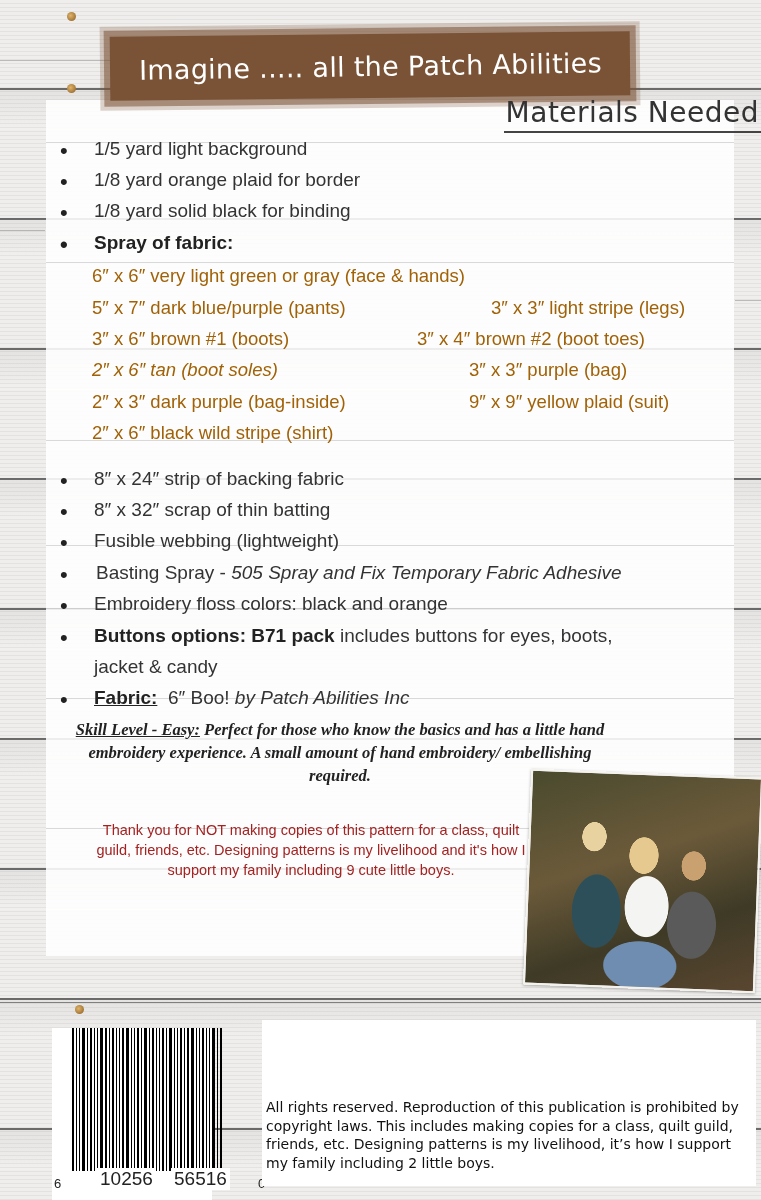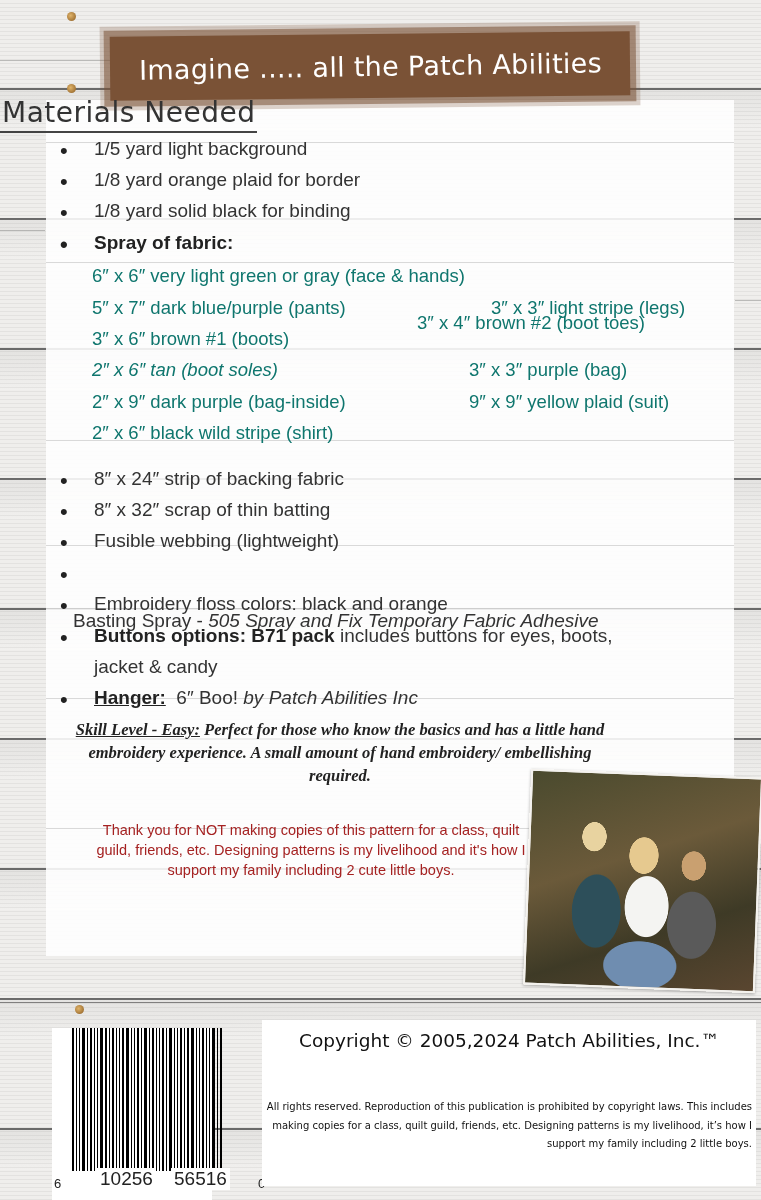--- a/index.html
+++ b/index.html
@@ -26,32 +26,32 @@
     background:#7a5236;
     box-shadow:0 0 0 6px rgba(122,82,54,0.55), 0 0 0 10px rgba(122,82,54,0.25);
     transform:rotate(-0.6deg);
     display:flex;align-items:center;justify-content:center;
   }
   .banner-text{
     color:#fff;font-family:"DejaVu Sans", sans-serif;font-size:27px;letter-spacing:0.3px;
     transform:rotate(-0.3deg);
   }
   .title{
-    position:absolute;left:0;width:761px;top:96px;text-align:left;
+    position:absolute;left:0;width:761px;top:96px;text-align:right;
     font-family:"DejaVu Sans", sans-serif;font-size:28px;color:#333;letter-spacing:0.5px;
   }
   .title span{border-bottom:2px solid #444;padding:0 2px 2px;}
   .list{position:absolute;left:60px;top:138px;width:680px;}
   .row{position:absolute;left:0;font-size:19px;color:#333;white-space:nowrap;font-family:"Liberation Sans", sans-serif;}
   .bullet{position:absolute;left:0;font-size:22px;color:#222;}
   .item-text{position:absolute;left:34px;}
   .bold{font-weight:bold;color:#222;text-align:right;}
   .ital{font-style:italic;}
   .und{text-decoration:underline;}
-  .sub{position:absolute;font-size:18.5px;color:#0f766e;white-space:nowrap;font-family:"Liberation Sans", sans-serif;}
+  .sub{position:absolute;font-size:18.5px;color:#a16207;white-space:nowrap;font-family:"Liberation Sans", sans-serif;}
   .skill{
     position:absolute;left:58px;top:718px;width:564px;text-align:center;
     font-family:"Liberation Serif", serif;font-weight:bold;font-style:italic;font-size:16.5px;color:#222;line-height:23px;
   }
   .notice{
     position:absolute;left:86px;top:820px;width:450px;text-align:center;
     font-family:"Liberation Sans", sans-serif;font-size:14.5px;color:#a52222;line-height:20px;
   }
   .photo{
     position:absolute;left:527px;top:773px;width:228px;height:212px;
@@ -72,21 +72,21 @@
   .barcode-box{
     position:absolute;left:52px;top:1028px;width:160px;height:172px;background:#fff;
   }
   .barcode{position:absolute;left:20px;top:0;width:182px;height:143px;display:flex;align-items:stretch;}
   .bar{background:#000;margin-right:2px;}
   .bc-digits{position:absolute;top:148px;font-family:"Liberation Sans", sans-serif;color:#222;}
   .copy-box{
     position:absolute;left:262px;top:1020px;width:494px;height:166px;background:#fff;
   }
   .copy-main{position:absolute;left:0;width:494px;top:8px;text-align:center;font-family:"DejaVu Sans", sans-serif;font-size:18.5px;color:#111;line-height:26px;}
-  .copy-small{position:absolute;left:4px;width:486px;top:78px;text-align:right;font-family:"DejaVu Sans", sans-serif;font-size:10px;color:#111;line-height:18.5px;}
+  .copy-small{position:absolute;left:4px;width:486px;top:78px;text-align:left;font-family:"DejaVu Sans", sans-serif;font-size:14px;color:#111;line-height:18.5px;}
 </style>
 </head>
 <body>
 
 <div class="wood"></div>
 <div class="wood-streak" style="left:0;top:60px;width:120px;"></div>
 <div class="wood-streak" style="left:0;top:230px;width:45px;"></div>
 <div class="wood-streak" style="left:735px;top:300px;width:26px;"></div>
 <div class="wood-streak" style="left:0;top:1002px;width:761px;background:rgba(60,60,60,0.6);"></div>
 <div class="nail" style="left:67px;top:12px;"></div>
@@ -126,72 +126,72 @@
   </div>
   <div class="row bold" style="top:94px;">
     <span class="bullet">•</span>
     <span class="item-text">Spray of fabric:</span>
   </div>
 
   <div class="sub" style="left:32px;top:127px;">6″ x 6″ very light green or gray (face &amp; hands)</div>
   <div class="sub" style="left:32px;top:159px;">5″ x 7″ dark blue/purple (pants)</div>
   <div class="sub" style="left:32px;top:190px;">3″ x 6″ brown #1 (boots)</div>
   <div class="sub" style="left:32px;top:221px;font-style:italic;">2″ x 6″ tan (boot soles)</div>
-  <div class="sub" style="left:32px;top:253px;">2″ x 9″ dark purple (bag-inside)</div>
+  <div class="sub" style="left:32px;top:253px;">2″ x 3″ dark purple (bag-inside)</div>
   <div class="sub" style="left:32px;top:284px;">2″ x 6″ black wild stripe (shirt)</div>
 
   <div class="sub" style="left:431px;top:159px;">3″ x 3″ light stripe (legs)</div>
-  <div class="sub" style="left:357px;top:174px;">3″ x 4″ brown #2 (boot toes)</div>
+  <div class="sub" style="left:357px;top:190px;">3″ x 4″ brown #2 (boot toes)</div>
   <div class="sub" style="left:409px;top:221px;">3″ x 3″ purple (bag)</div>
   <div class="sub" style="left:409px;top:253px;">9″ x 9″ yellow plaid (suit)</div>
 
   <div class="row" style="top:330px;">
     <span class="bullet">•</span>
     <span class="item-text">8″ x 24″ strip of backing fabric</span>
   </div>
   <div class="row" style="top:361px;">
     <span class="bullet">•</span>
     <span class="item-text">8″ x 32″ scrap of thin batting</span>
   </div>
   <div class="row" style="top:392px;">
     <span class="bullet">•</span>
     <span class="item-text">Fusible webbing (lightweight)</span>
   </div>
   <div class="row" style="top:424px;">
     <span class="bullet">•</span>
-    <span class="item-text" style="left:13px;margin-top:48px;">
+    <span class="item-text" style="left:36px;">
       <span>Basting Spray - </span><span class="ital">505 Spray and Fix Temporary Fabric Adhesive</span>
     </span>
   </div>
   <div class="row" style="top:455px;">
     <span class="bullet">•</span>
     <span class="item-text">Embroidery floss colors: black and orange</span>
   </div>
   <div class="row" style="top:487px;">
     <span class="bullet">•</span>
     <span class="item-text">
       <span class="bold">Buttons options: B71 pack</span><span> includes buttons for eyes, boots,</span>
     </span>
   </div>
   <div class="row" style="top:518px;">
     <span class="item-text">jacket &amp; candy</span>
   </div>
   <div class="row" style="top:549px;">
     <span class="bullet">•</span>
     <span class="item-text">
-      <span class="bold und">Hanger:</span><span style="white-space:pre;">  6″ Boo! </span><span class="ital">by Patch Abilities Inc</span>
+      <span class="bold und">Fabric:</span><span style="white-space:pre;">  6″ Boo! </span><span class="ital">by Patch Abilities Inc</span>
     </span>
   </div>
 </div>
 
 <div class="skill">
   <span class="und">Skill Level - Easy:</span><span> Perfect for those who know the basics and has a little hand embroidery experience. A small amount of hand embroidery/ embellishing required.</span>
 </div>
 
-<div class="notice">Thank you for NOT making copies of this pattern for a class, quilt guild, friends, etc.  Designing patterns is my livelihood and it's how I support my family including 2 cute little boys.</div>
+<div class="notice">Thank you for NOT making copies of this pattern for a class, quilt guild, friends, etc.  Designing patterns is my livelihood and it's how I support my family including 9 cute little boys.</div>
 
 <div class="photo"></div>
 
 <div class="barcode-box">
   <div class="barcode" id="bars">
       <div class="bar" style="width: 2px;"></div>
       <div class="bar" style="width: 1px;"></div>
       <div class="bar" style="width: 1px;"></div>
       <div class="bar" style="width: 3px;"></div>
       <div class="bar" style="width: 1px;"></div>
@@ -234,16 +234,15 @@
       <div class="bar" style="width: 2px;"></div>
     </div>
   <span class="bc-digits" style="left:2px;font-size:13px;">6</span>
   <span class="bc-digits" style="left:45px;font-size:19px;top:140px;background:#fff;padding:0 3px;">10256</span>
   <span class="bc-digits" style="left:119px;font-size:19px;top:140px;background:#fff;padding:0 3px;">56516</span>
   <span class="bc-digits" style="left:206px;font-size:13px;">0</span>
 </div>
 
 <div class="copy-box">
   <div class="copy-main">
-    <div>Copyright © 2005,2024 Patch Abilities, Inc.™</div>
   </div>
   <div class="copy-small">All rights reserved.  Reproduction of this publication is prohibited by copyright laws.  This includes making copies for a class, quilt guild, friends, etc.  Designing patterns is my livelihood, it’s how I support my family including 2 little boys.</div>
 </div>
 
 </body></html>

